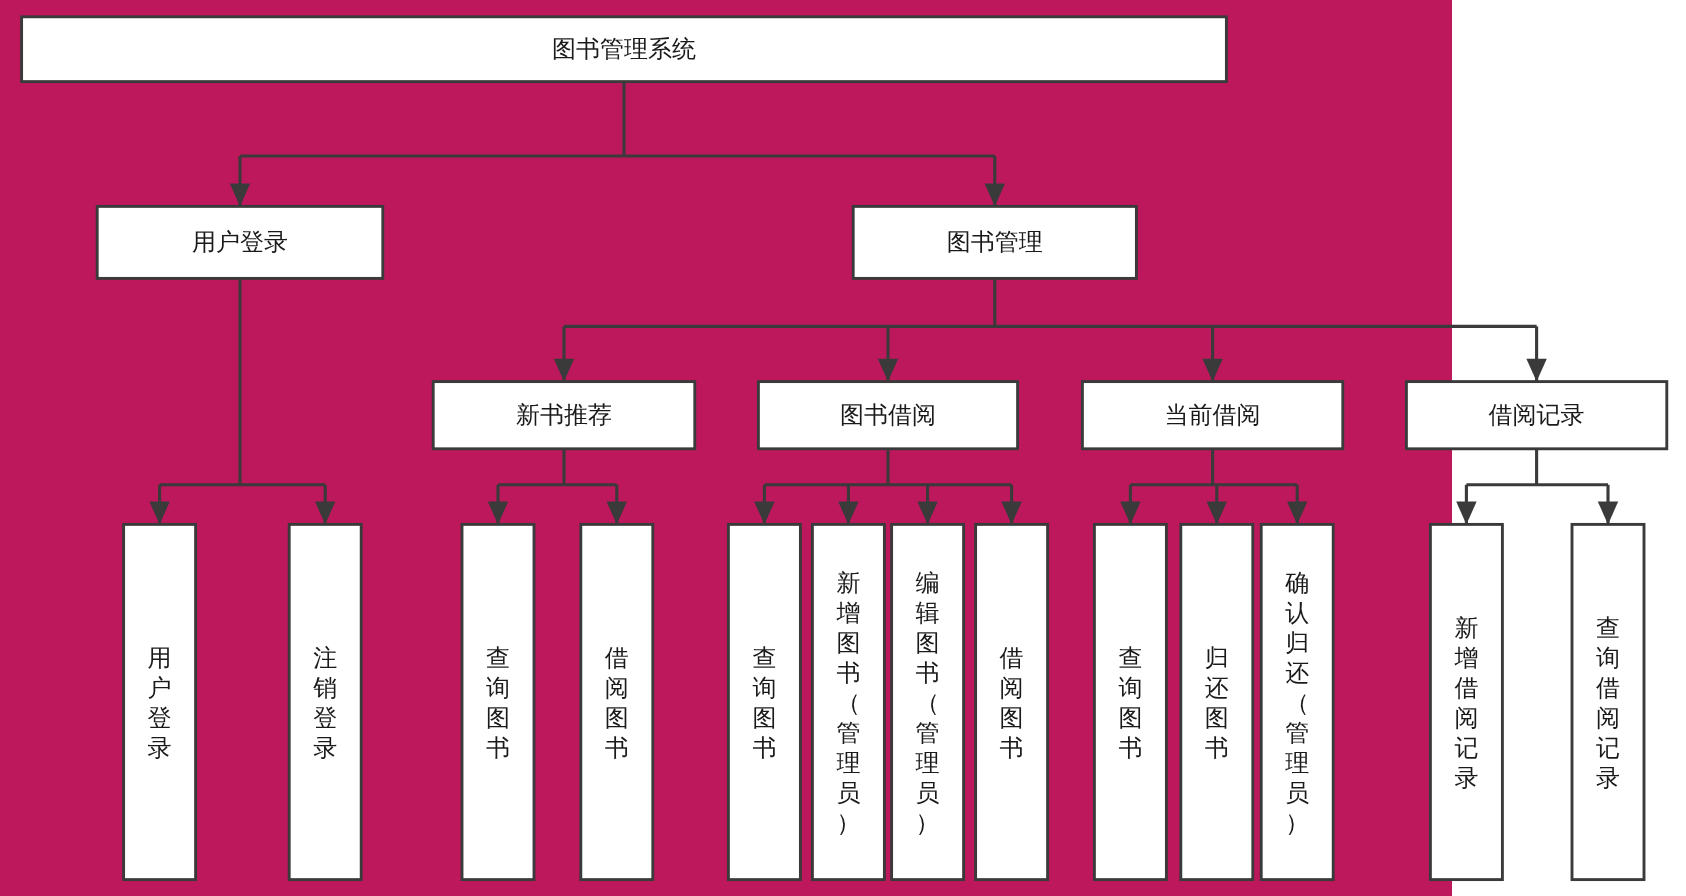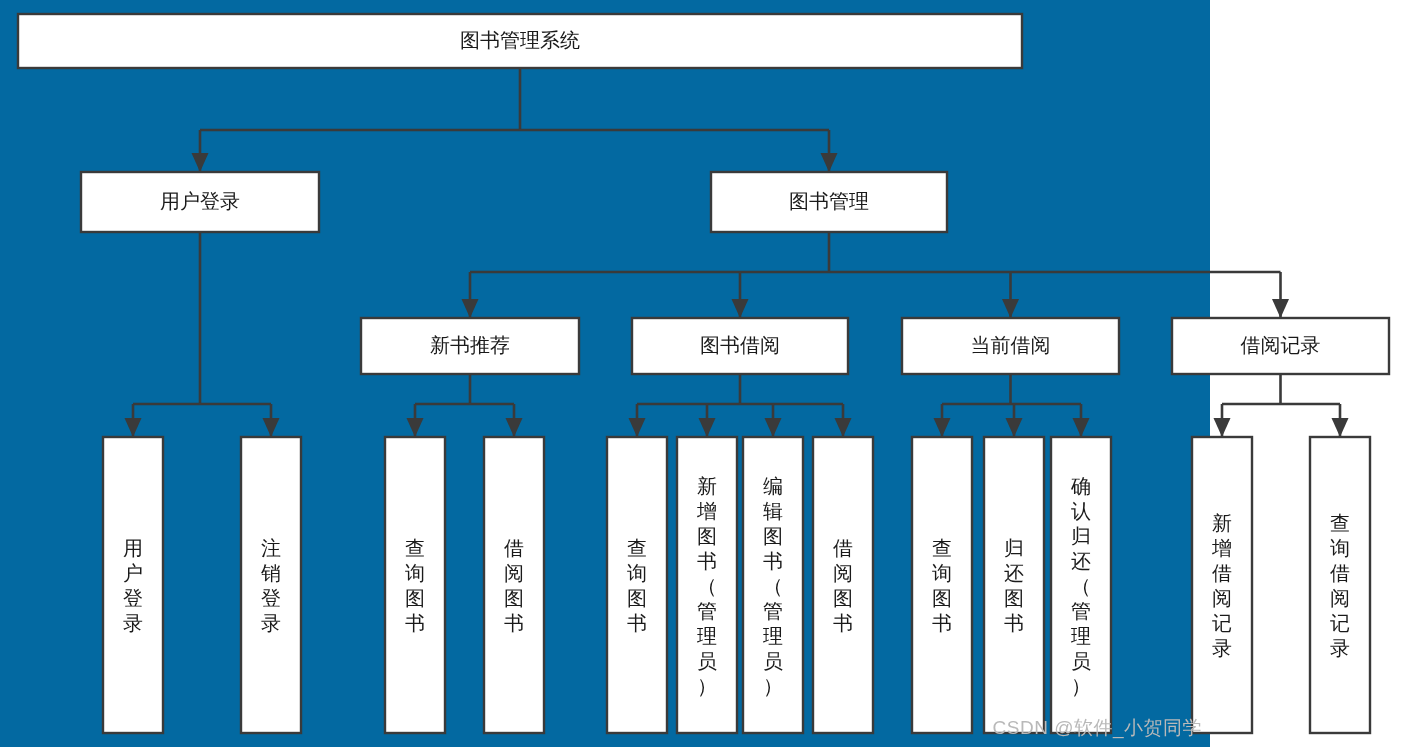--- a/index.html
+++ b/index.html
@@ -10,21 +10,21 @@
   body {
     width: 1405px;
     height: 747px;
     font-family: "Liberation Sans", "DejaVu Sans", sans-serif;
     overflow: hidden;
   }
   #diagram-root {
     position: relative;
     width: 1210px;
     height: 747px;
-    background: #0369a1;
+    background: #be185d;
   }
   svg#tree-svg {
     position: absolute;
     left: 0;
     top: 0;
     width: 1405px;
     height: 747px;
     display: block;
   }
   .node-box {
@@ -216,14 +216,13 @@
         <g>
           <rect x="1192" y="437" width="60" height="296" class="node-box"></rect>
           <text x="1222" class="node-label-v"><tspan x="1222" y="530">新</tspan><tspan x="1222" y="555">增</tspan><tspan x="1222" y="580">借</tspan><tspan x="1222" y="605">阅</tspan><tspan x="1222" y="630">记</tspan><tspan x="1222" y="655">录</tspan></text>
         </g>
         <g>
           <rect x="1310" y="437" width="60" height="296" class="node-box"></rect>
           <text x="1340" class="node-label-v"><tspan x="1340" y="530">查</tspan><tspan x="1340" y="555">询</tspan><tspan x="1340" y="580">借</tspan><tspan x="1340" y="605">阅</tspan><tspan x="1340" y="630">记</tspan><tspan x="1340" y="655">录</tspan></text>
         </g>
       </g>
   </svg>
-  <div class="watermark">CSDN @软件_小贺同学</div>
 </div>
 
 </body></html>

